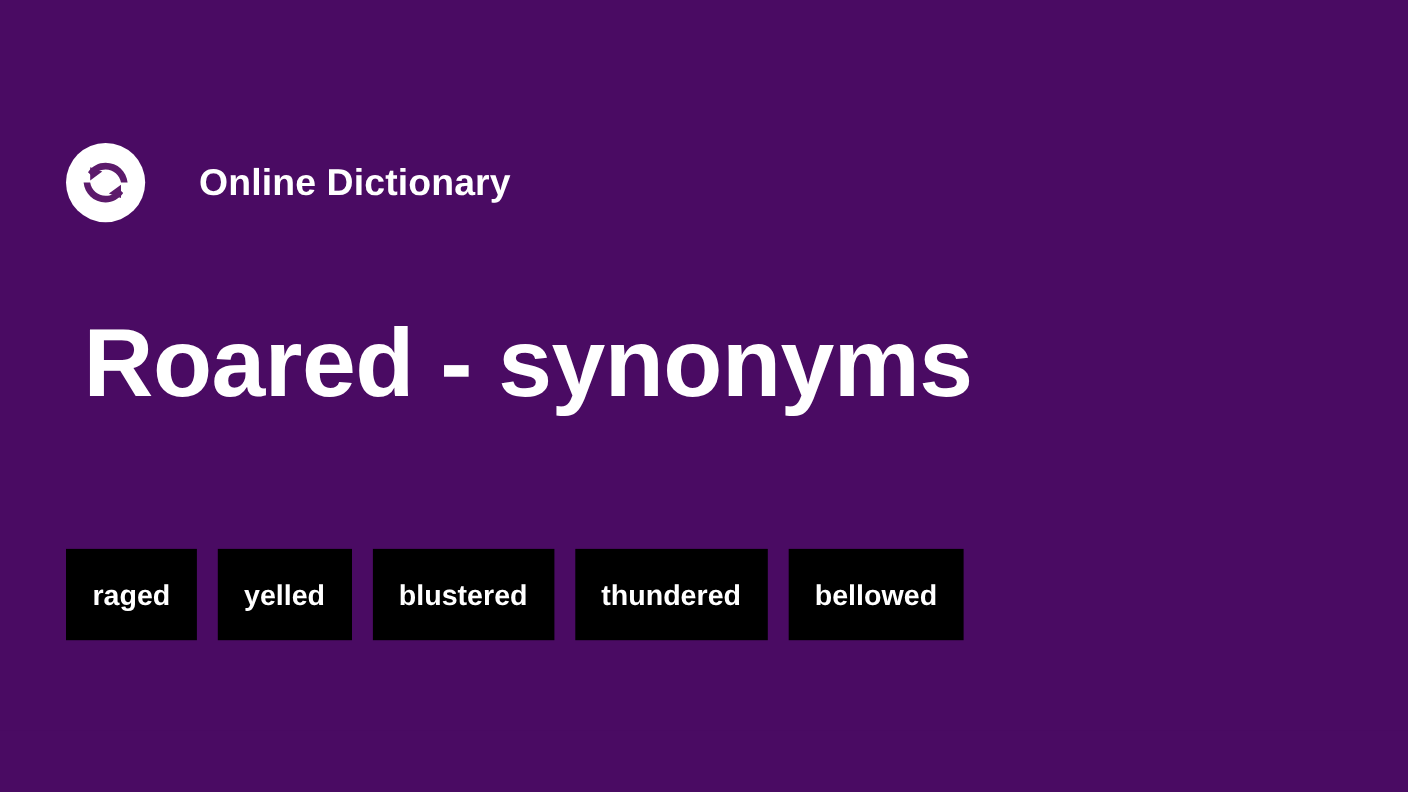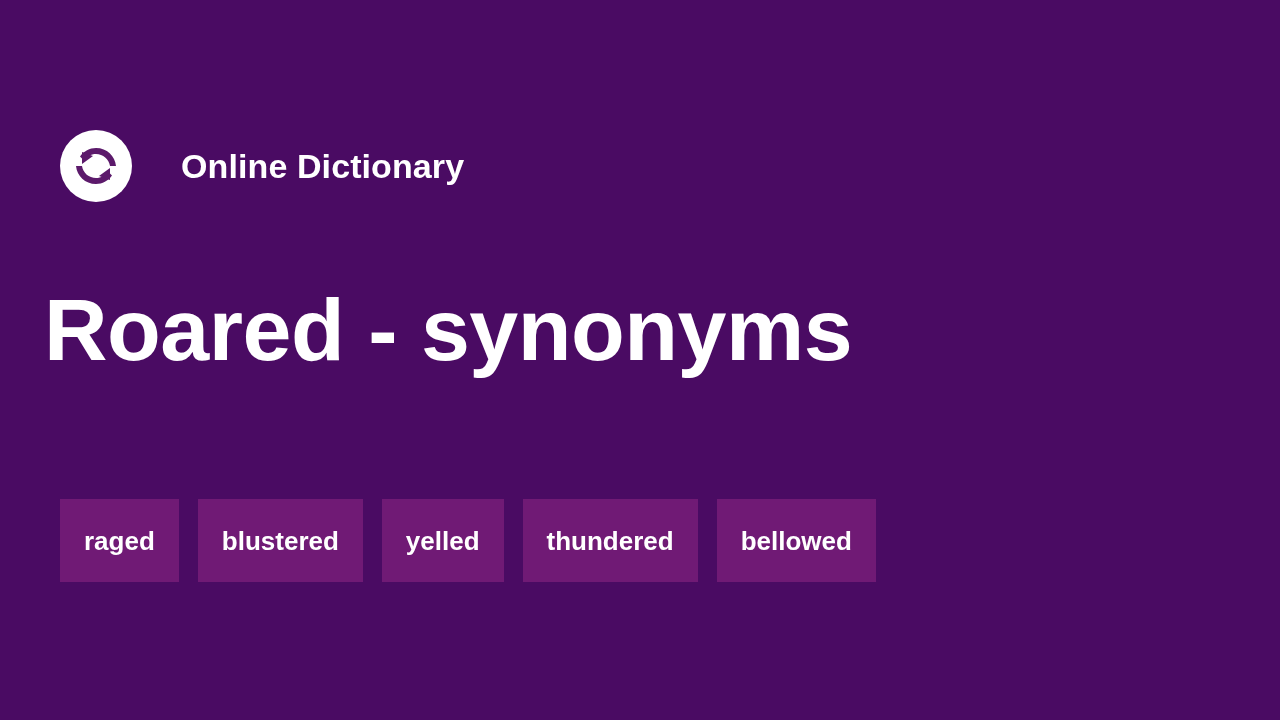--- a/index.html
+++ b/index.html
@@ -55,21 +55,21 @@
     font-size: 34px;
     font-weight: bold;
     line-height: 1;
     letter-spacing: 0.1px;
     white-space: nowrap;
   }
 
   
   .page-title {
     position: absolute;
-    left: 44px;
+    left: 76px;
     top: 284px;
     margin: 0;
     color: #ffffff;
     font-size: 88px;
     font-weight: bold;
     line-height: 92px;
     letter-spacing: -0.5px;
     white-space: nowrap;
   }
 
@@ -79,21 +79,21 @@
     left: 60px;
     top: 499px;
     display: flex;
     align-items: stretch;
     gap: 19px;
   }
 
   .tag {
     height: 83px;
     box-sizing: border-box;
-    background: #701a75;
+    background: #000000;
     color: #ffffff;
     font-size: 26px;
     font-weight: bold;
     line-height: 1;
     display: flex;
     align-items: center;
     justify-content: center;
     padding: 0 24px;
     white-space: nowrap;
     border: 0;
@@ -117,19 +117,19 @@
         </g>
       </svg>
     </div>
     <div class="brand-name">Online Dictionary</div>
   </div>
 
   <h1 class="page-title">Roared - synonyms</h1>
 
   <div class="tag-row">
     <div class="tag">raged</div>
+    <div class="tag">yelled</div>
     <div class="tag">blustered</div>
-    <div class="tag">yelled</div>
     <div class="tag">thundered</div>
     <div class="tag">bellowed</div>
   </div>
 
 </div>
 
 </body></html>

